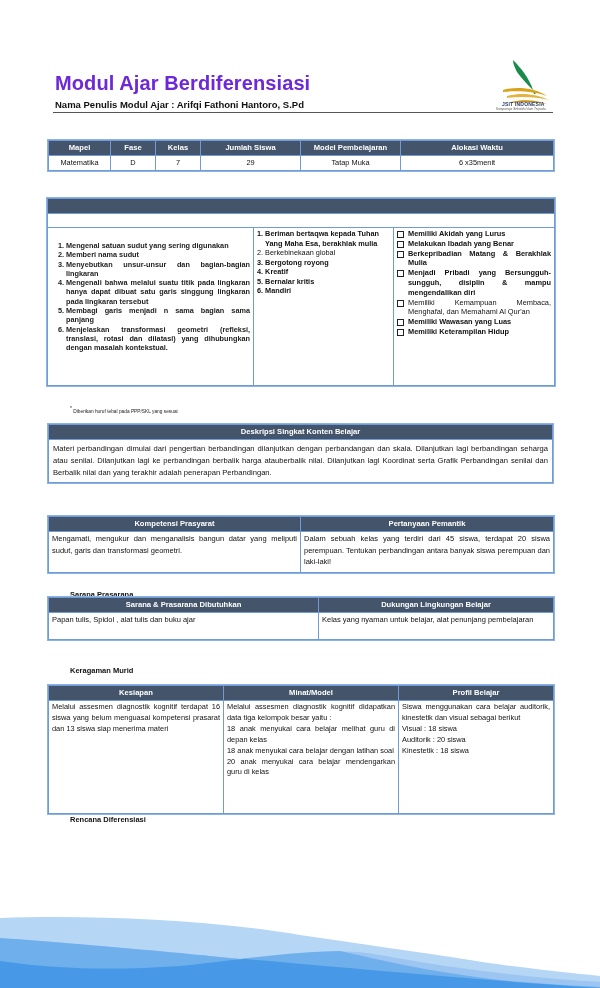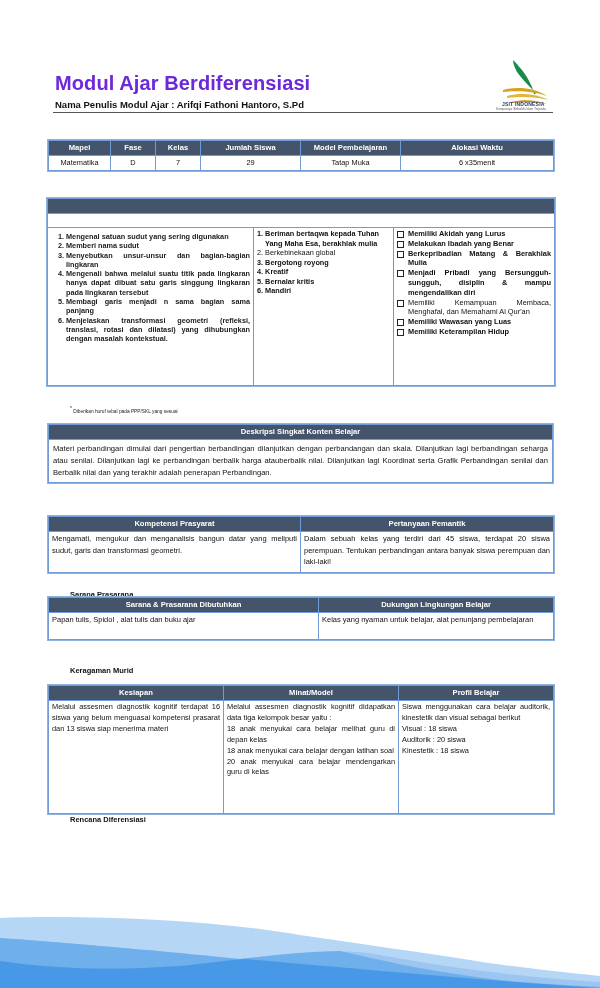--- a/index.html
+++ b/index.html
@@ -22,21 +22,21 @@
   .wrap { outline: 1.5px solid #8db3e2; }
 
   .t-info { left: 48px; top: 140px; width: 505px; }
   .t-info td { height: 12px; line-height: 12px; text-align: center; }
 
   .t-goal { left: 47px; top: 198px; width: 507px; }
   .t-goal .band { background: #44546a; height: 14px; padding: 0; }
   .t-goal .blank { height: 13px; padding: 0; }
   .t-goal td.body { height: 155px; }
 
-  ol.tp { margin: 0; padding: 3px 0 0 15px; font-size: 7.3px; line-height: 9.3px; font-weight: bold; color: #222; }
+  ol.tp { margin: 0; padding: 12px 0 0 15px; font-size: 7.3px; line-height: 9.3px; font-weight: bold; color: #222; }
   ol.tp li { text-align: justify; }
   ul.pp { list-style: none; margin: 0; padding: 0; font-size: 7.3px; line-height: 9.5px; }
   ul.pp li { padding-left: 8px; text-indent: -8px; font-weight: bold; }
   ul.pp li.n { font-weight: normal; }
   ul.skl { list-style: none; margin: 0; padding: 0; font-size: 7.4px; line-height: 9.8px; }
   ul.skl li { padding-left: 11px; position: relative; font-weight: bold; text-align: justify; }
   ul.skl li.n { font-weight: normal; }
   ul.skl li .box { position: absolute; left: 0; top: 2px; width: 5px; height: 5px; border: 1px solid #222; }
 
   .footnote { position: absolute; left: 70px; top: 405px; font-size: 4.8px; color: #222; }

